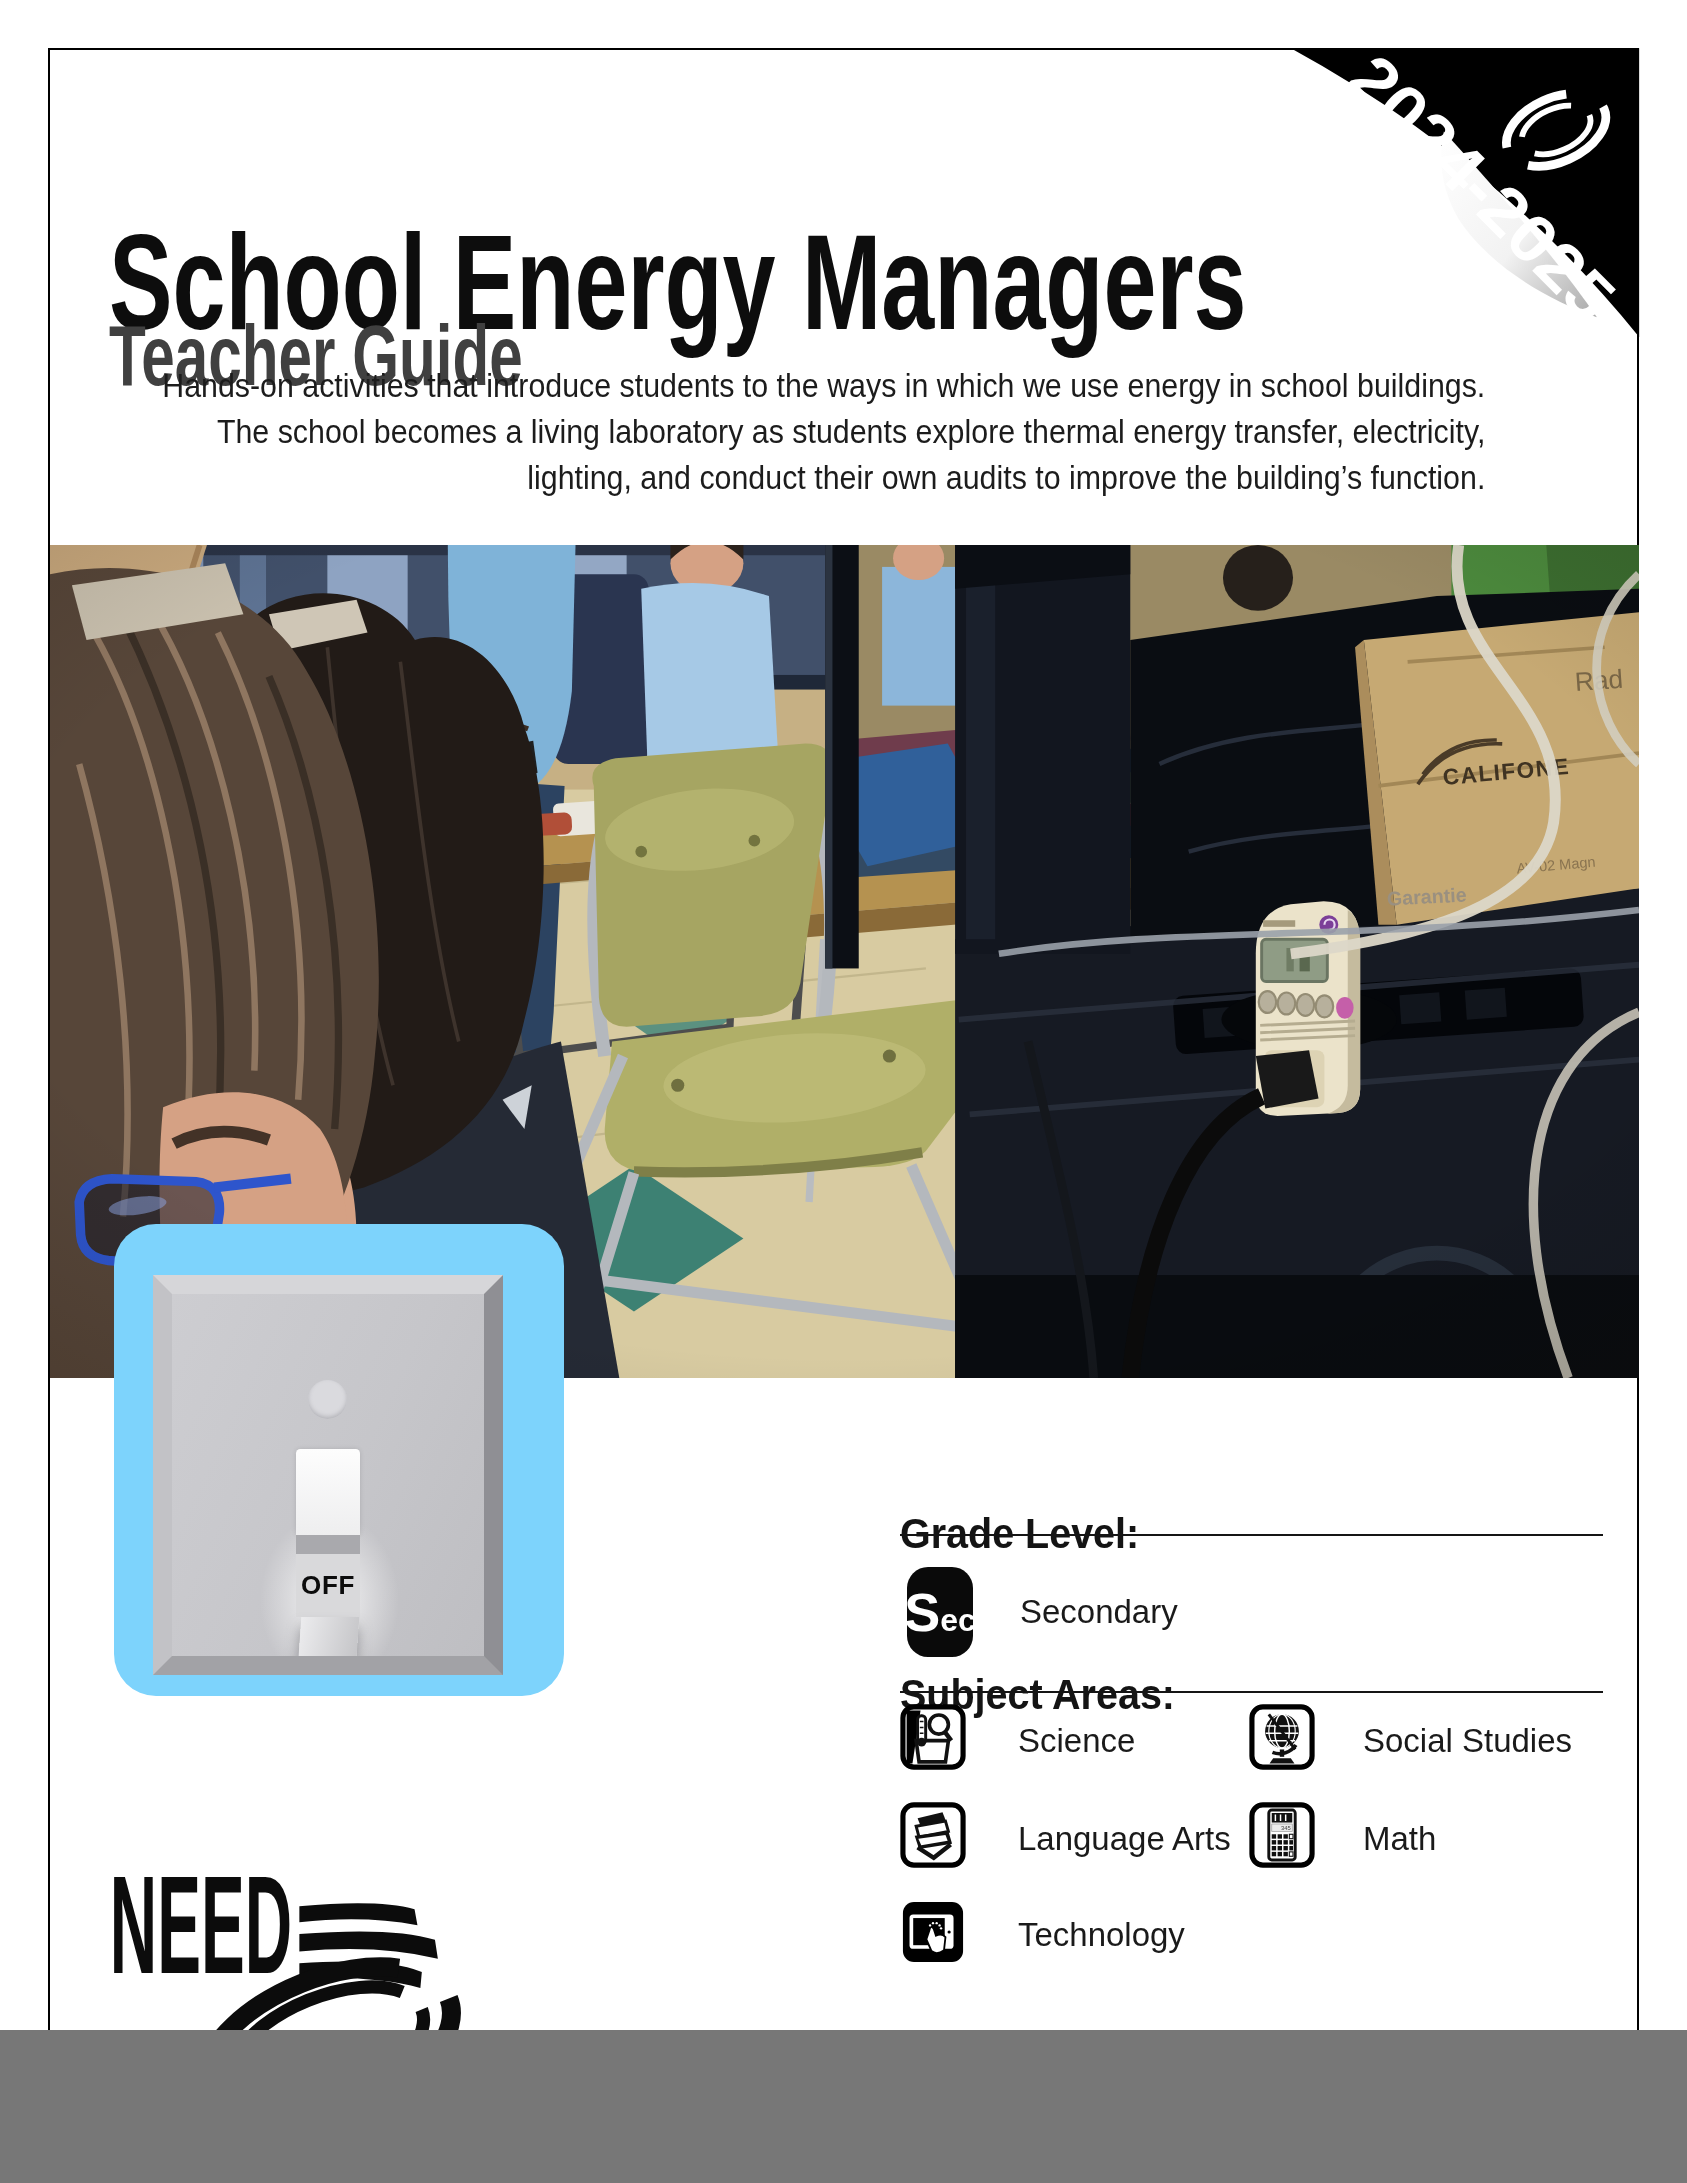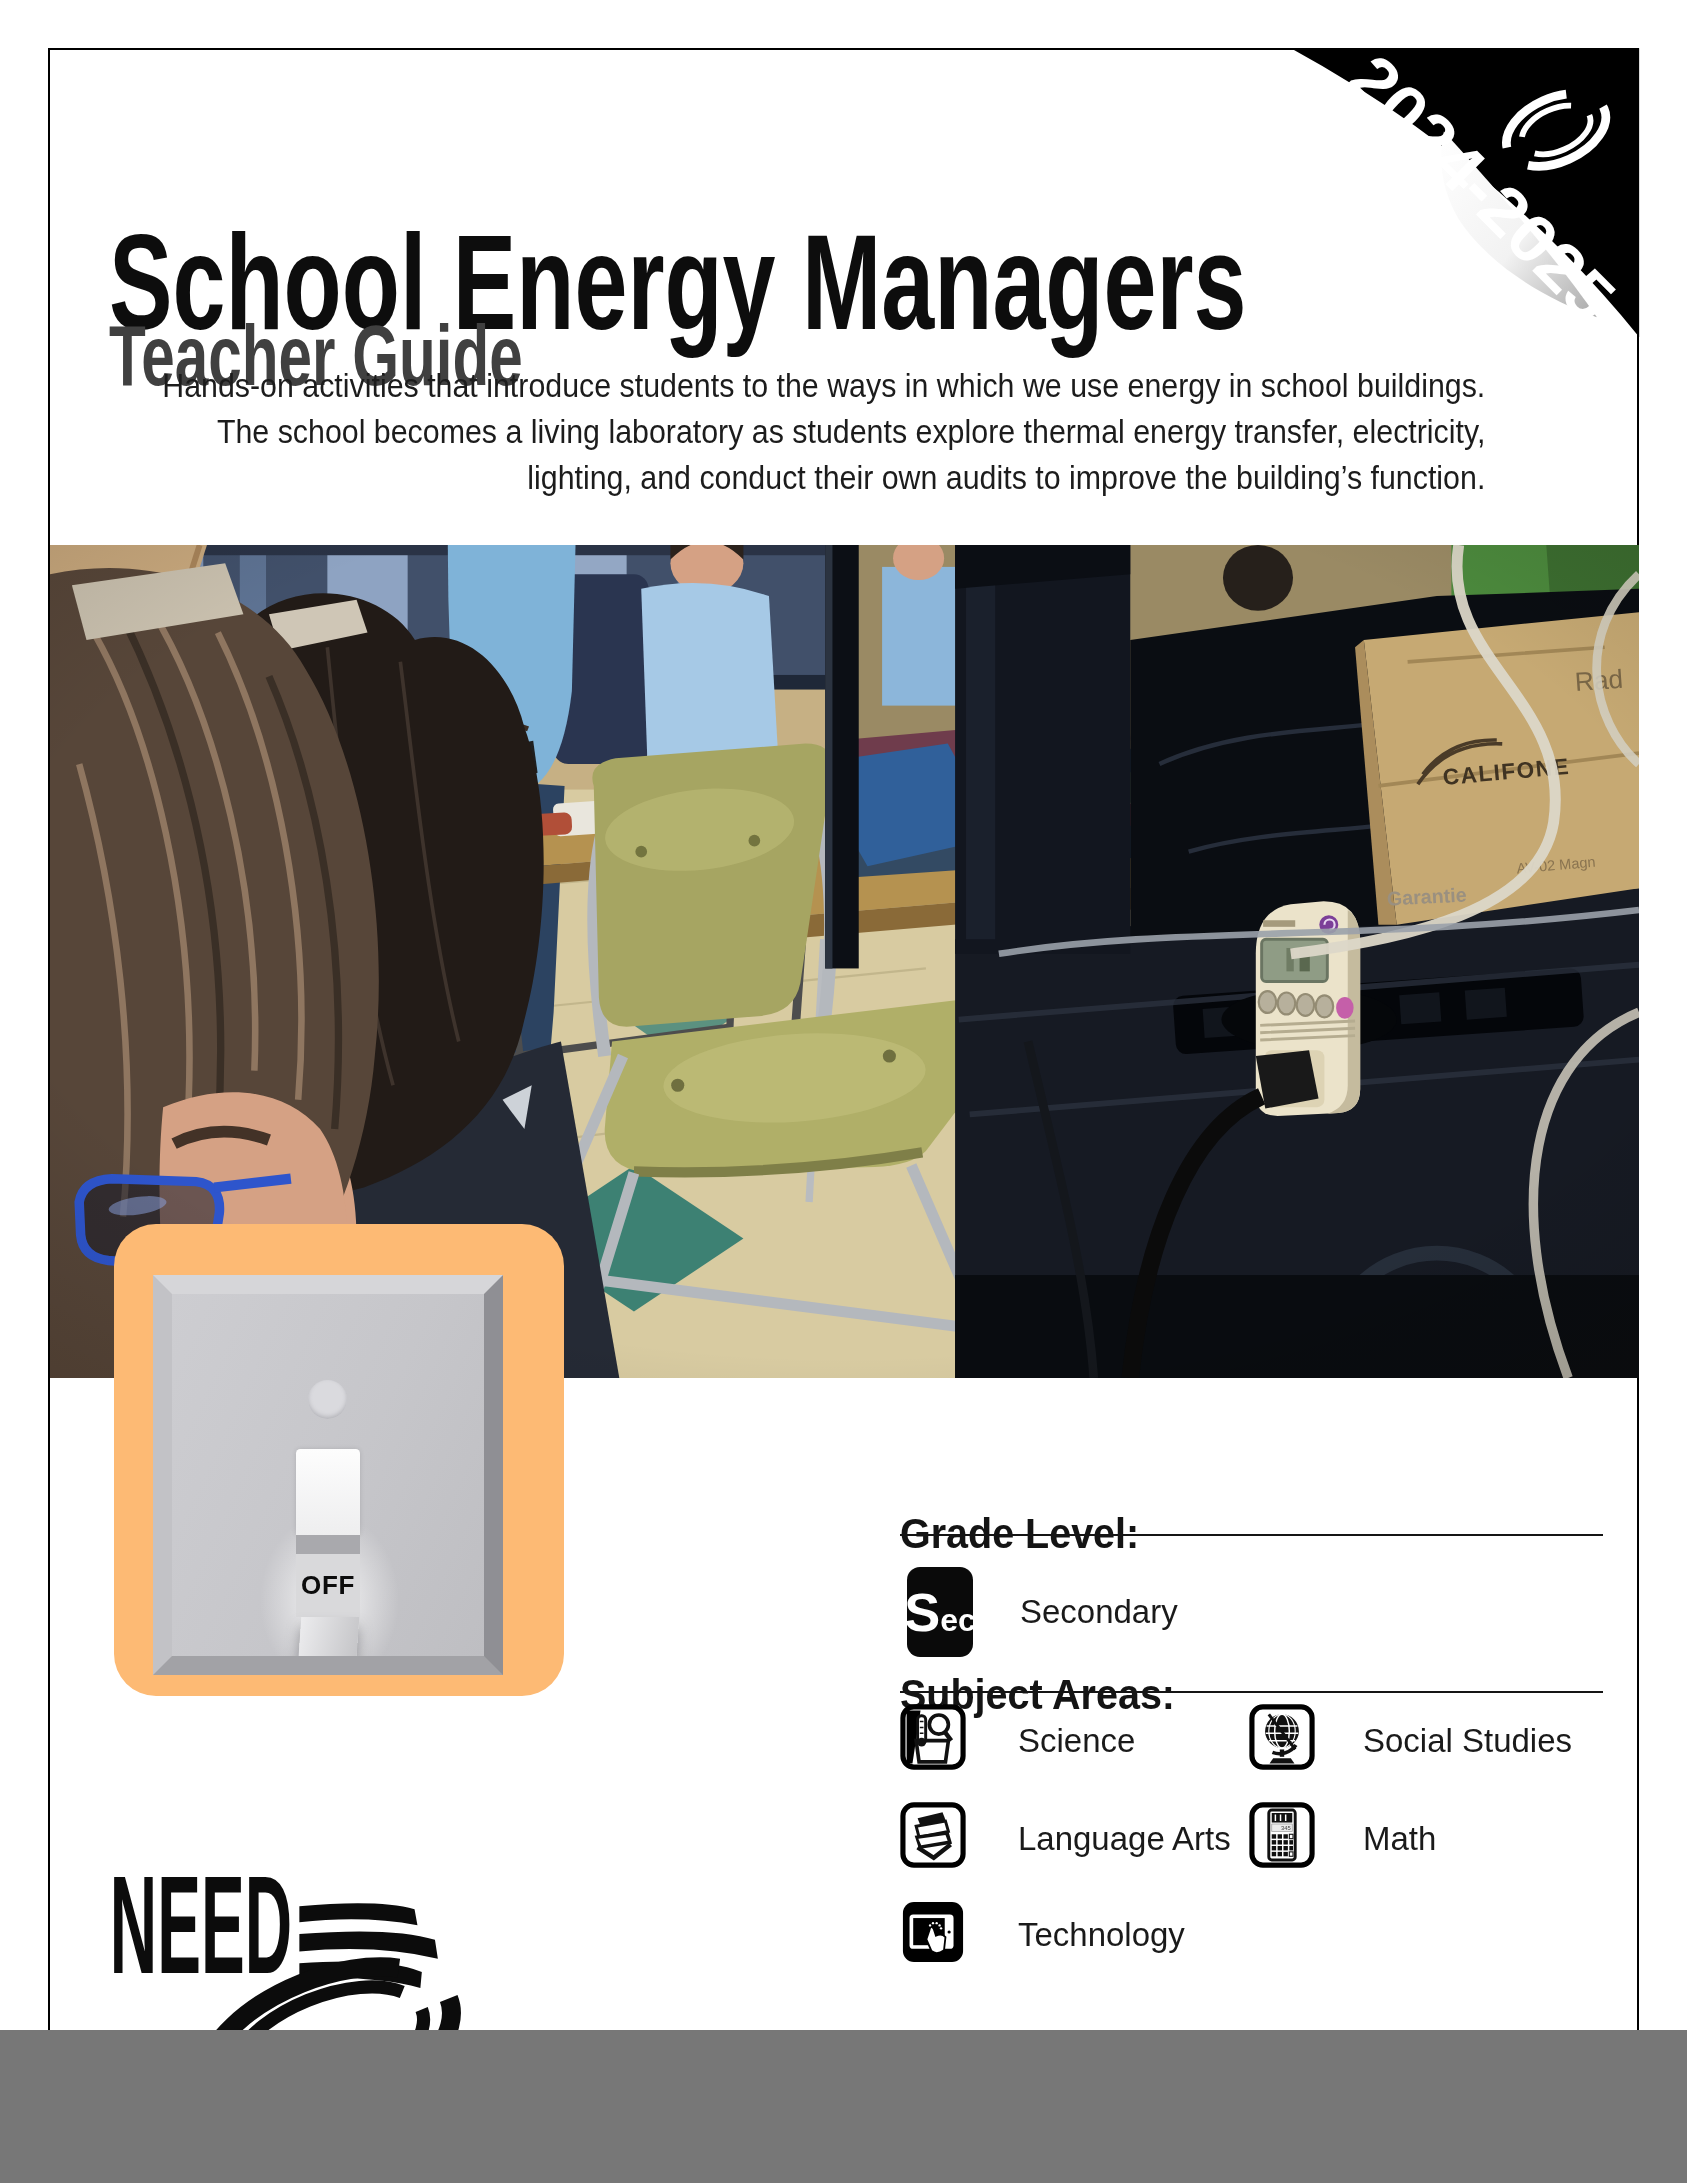--- a/index.html
+++ b/index.html
@@ -17,42 +17,42 @@
   #descr{left:109px;top:330px;width:1496px;font-size:33px;line-height:46px;color:#1c1c1c;
          transform:scaleX(.92);transform-origin:0 0;z-index:5;}
 
   
   #corner{left:1270px;top:44px;width:374px;height:306px;z-index:6;}
 
   
   #photo{left:50px;top:545px;width:1589px;height:833px;z-index:2;}
 
   
-  #switch{left:114px;top:1224px;width:450px;height:472px;background:#fdba74;border-radius:42px;z-index:4;}
+  #switch{left:114px;top:1224px;width:450px;height:472px;background:#7dd3fc;border-radius:42px;z-index:4;}
   #plate{left:39px;top:51px;width:350px;height:400px;box-sizing:border-box;
          background:linear-gradient(115deg,#cdcdd1 0%,#c6c6ca 55%,#bebec2 100%);
          border:19px solid;border-color:#d6d6d9 #8f8f94 #a2a2a6 #c2c2c6;overflow:hidden;}
   .screw{width:39px;height:39px;border-radius:50%;background:#dadade;box-shadow:inset 0 -2.2px 4.4px #b5b5ba;}
   #toggle{left:50%;top:155px;width:64px;margin-left:-32px;}
   #tog-up{width:64px;height:86px;background:linear-gradient(#fdfdfd,#eeeeef);border-radius:4.4px 4.4px 0 0;
           box-shadow:0 0 5.8px rgba(0,0,0,.12);}
   #tog-ledge{width:64px;height:19px;background:#a9a9ad;}
   #tog-face{width:64px;height:63px;background:#d9d9db;display:flex;align-items:center;justify-content:center;
             font-size:26px;font-weight:700;color:#0c0c0c;letter-spacing:0.7px;}
   #tog-low{width:58px;height:67px;margin-left:2.9px;background:linear-gradient(100deg,#ececee,#c2c2c5);
            transform:skewX(-4deg);box-shadow:0 10.2px 13px rgba(90,90,95,.55);}
   #tog-glow{left:88px;top:219px;width:139px;height:175px;border-radius:50%;
             background:radial-gradient(closest-side,rgba(255,255,255,.85),rgba(255,255,255,0));}
 
   
   .sec-head{font-size:42px;font-weight:700;color:#141414;transform:scaleX(.94);transform-origin:0 0;z-index:5;}
   .rule{height:0;border-top:2.9px solid #151515;z-index:5;}
   #gl-head{left:900px;top:1468px;}
   #gl-rule{left:900px;top:1534px;width:703px;}
-  #sec-icon{left:907px;top:1567px;width:66px;height:90px;background:#0a0a0a;border-radius:13px;
+  #sec-icon{left:907px;top:1567px;width:66px;height:90px;background:#0a0a0a;border-radius:21px;
             display:flex;align-items:center;justify-content:center;z-index:5;}
   #sec-icon span{color:#fff;font-weight:700;font-size:32px;line-height:1;}
   #sec-icon span::first-letter{font-size:54px;}
   .row-label{font-size:34px;color:#1a1a1a;z-index:5;transform:scaleX(.97);transform-origin:0 50%;white-space:nowrap;}
   #gl-label{left:1020px;top:1592px;}
   #sa-head{left:900px;top:1629px;}
   #sa-rule{left:900px;top:1691px;width:703px;}
   .sicon{width:66px;height:66px;z-index:5;}
 </style>
 </head>

